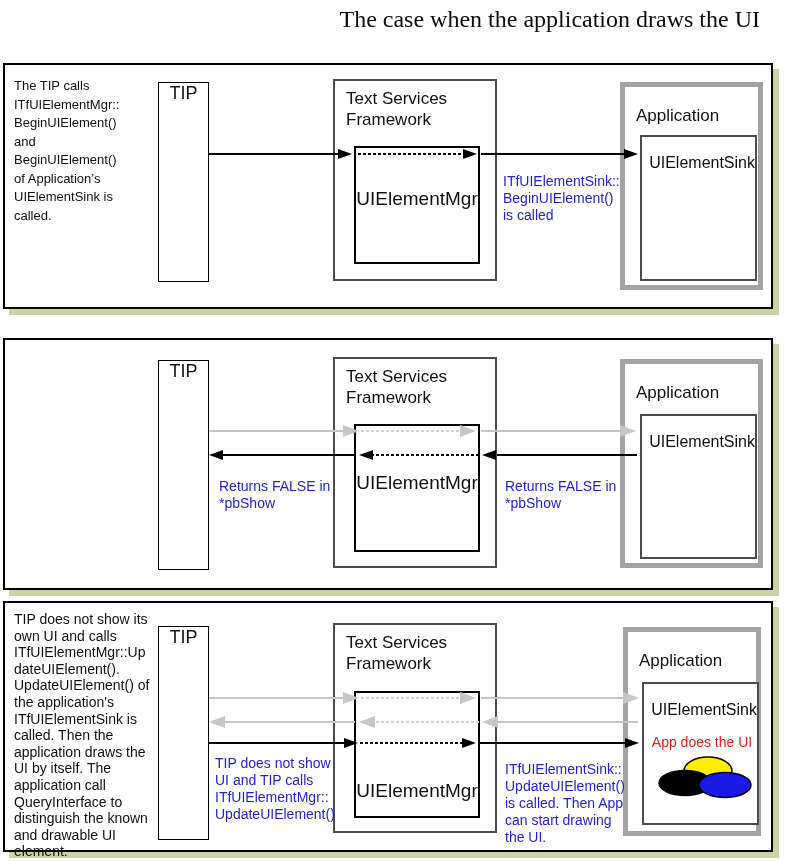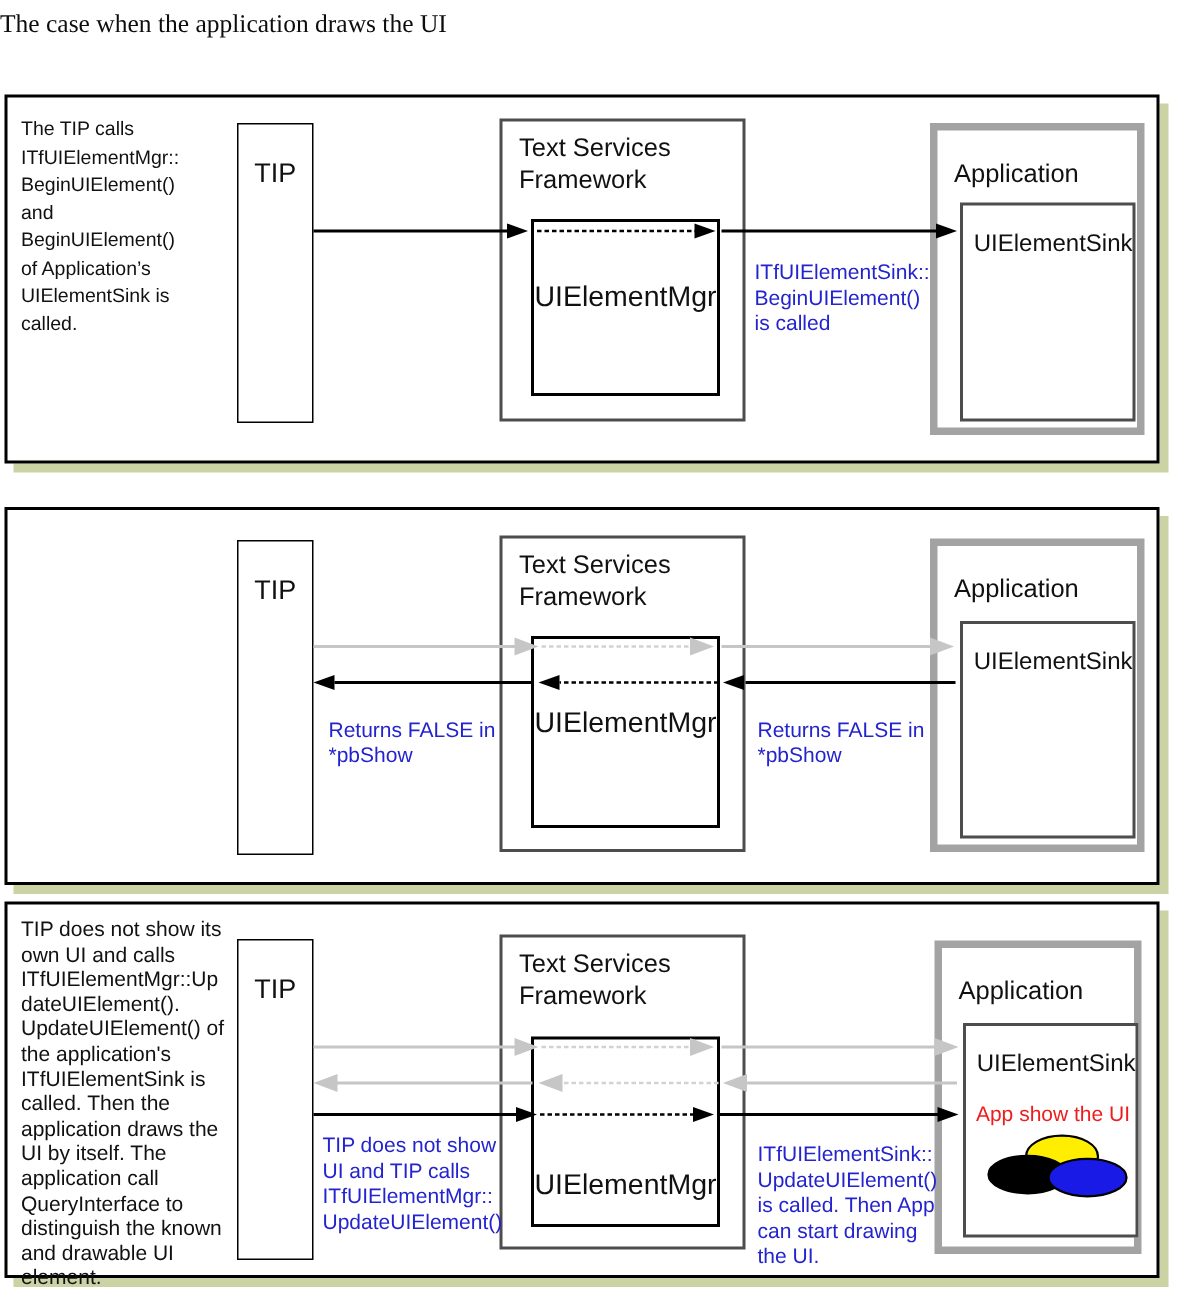--- a/index.html
+++ b/index.html
@@ -1,29 +1,29 @@
 <!DOCTYPE html>
 <html style="--note_blue: #2424cf; --note_red: #ee1c1c; --arrow_gray: #c6c6c6; --panel_shadow: #cbd2a3; --venn_yellow: #ffee00; --venn_blue: #1a1ae6; --venn_black: #000000;"><head>
 <meta charset="utf-8">
 <style>
   *{margin:0;padding:0;box-sizing:border-box}
   html,body{background:#ffffff}
   body{width:790px;height:861px;position:relative;font-family:"Liberation Sans",sans-serif;color:#111}
   .stage{position:absolute;left:0;top:0;width:790px;height:861px;overflow:hidden}
-  .title{position:absolute;top:6px;left:0;width:760px;text-align:left;
-         font-family:"Liberation Serif",serif;font-size:17px;color:#0d0d0d}
+  .title{position:absolute;top:6px;left:0;width:760px;text-align:right;
+         font-family:"Liberation Serif",serif;font-size:24px;color:#0d0d0d}
   .panel{position:absolute;left:3px;width:770px;background:#fff;border:2px solid #000;
          box-shadow:6px 6px 0 var(--panel_shadow,#cbd2a3)}
   #panel1{top:63px;height:246px}
   #panel2{top:338px;height:252px}
   #panel3{top:601px;height:251px}
   .desc{position:absolute;font-size:13px;line-height:18.5px;white-space:pre-line;z-index:2}
   #panel3 .desc{font-size:14px;line-height:16.6px}
   .box{position:absolute;background:#fff}
-  .tip{border:1px solid #000;text-align:center;font-size:18px;padding-top:22px}
+  .tip{border:1px solid #000;text-align:center;font-size:18px;}
   .tsf{border:2px solid #4d4d4d;font-size:17px}
   .tsf-label{padding:7px 0 0 11px;line-height:21px;white-space:pre-line}
   .mgr{border:2px solid #000000;font-size:19px}
   .mgr-label{position:absolute;left:0;width:100%;text-align:center}
   .app{border:5px solid #a3a3a3;font-size:17px}
   .app-label{padding:19px 0 0 11px}
   .sink{border:2px solid #4d4d4d;font-size:16px;text-align:right;padding-top:17px}
   .arrows{position:absolute;left:0;top:0;z-index:5;pointer-events:none}
   .k{stroke:#000;stroke-width:2}
   .d{stroke-width:1.8;stroke-dasharray:3 2}
@@ -195,21 +195,21 @@
         <line class="k" x1="475" y1="140" x2="621" y2="140"></line>
         <polygon class="kf" points="634,140 620,135 620,145"></polygon>
       </g>
       <g>
         <ellipse cx="703" cy="168" rx="24" ry="14" style="fill:var(--venn_yellow,#ffee00);stroke:#000;stroke-width:1.5"></ellipse>
         <ellipse cx="680" cy="180" rx="26" ry="12.5" style="fill:var(--venn_black,#000000);stroke:#000;stroke-width:1.5"></ellipse>
         <ellipse cx="720" cy="182" rx="26" ry="12.5" style="fill:var(--venn_blue,#1a1ae6);stroke:#000;stroke-width:1.5"></ellipse>
       </g>
     </svg>
 
-    <div class="red-note" style="left:639px;top:131px">App show the UI</div>
+    <div class="red-note" style="left:639px;top:131px">App does the UI</div>
     <div class="note" style="left:210px;top:152px">TIP does not show
 UI and TIP calls
 ITfUIElementMgr::
 UpdateUIElement()</div>
     <div class="note" style="left:500px;top:158px">ITfUIElementSink::
 UpdateUIElement()
 is called. Then App
 can start drawing
 the UI.</div>
   </section>

